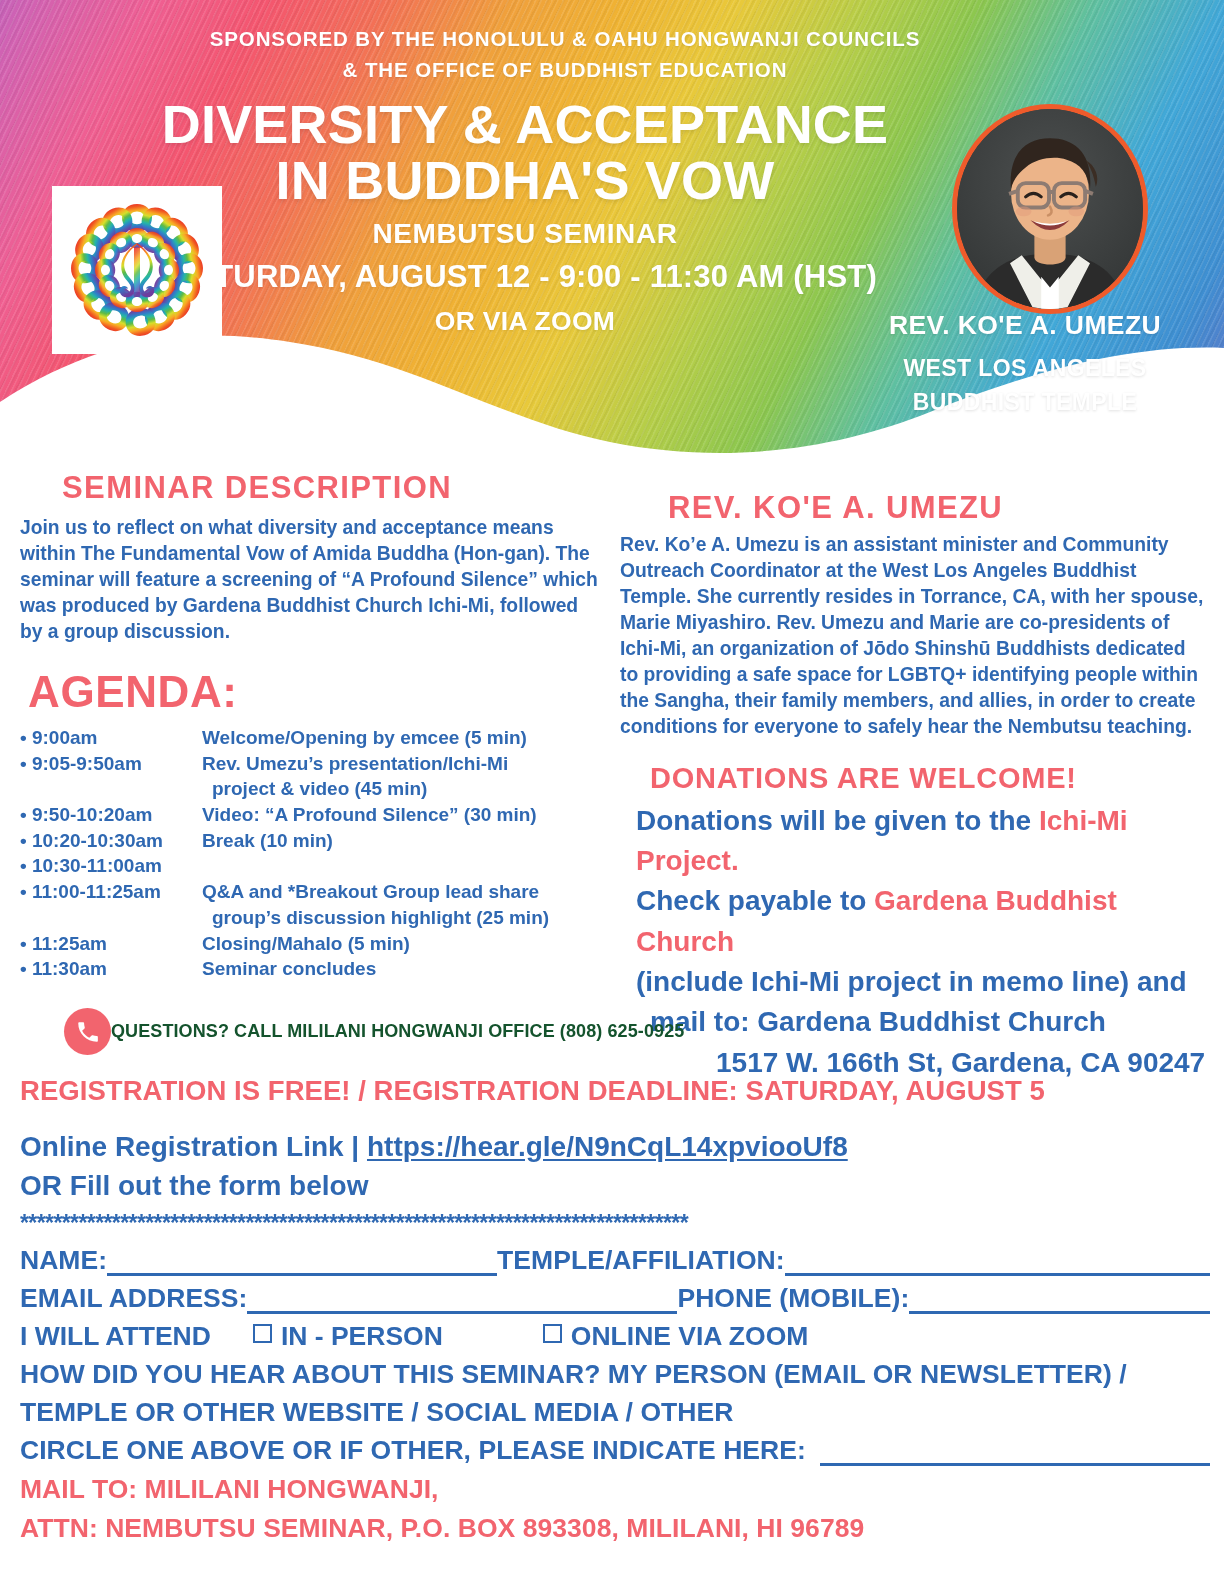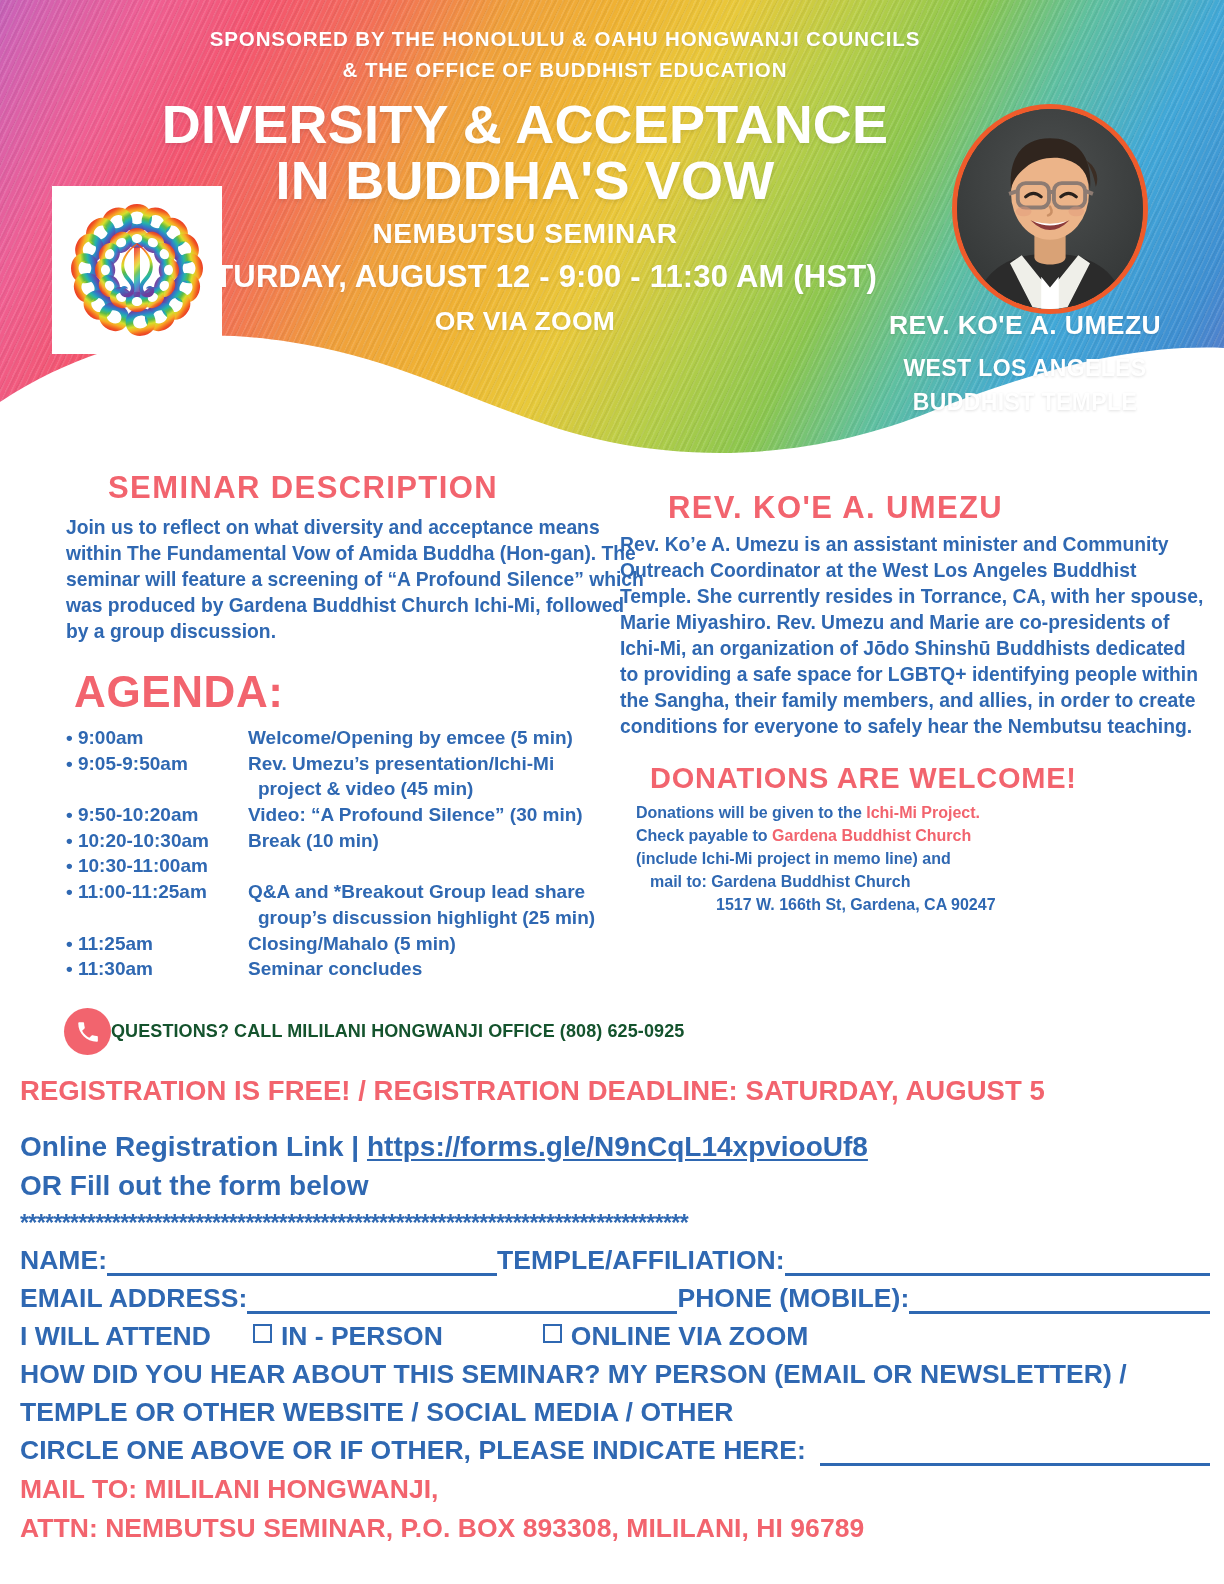--- a/index.html
+++ b/index.html
@@ -102,21 +102,21 @@
   .speaker{
     position:absolute; left:838px; top:310px; width:374px;
     text-align:center; color:#fff; font-weight:bold;
     text-shadow:0 1px 3px rgba(0,0,0,0.12);
   }
   .sp1{ font-size:26.5px; letter-spacing:0.4px; }
   .sp2{ font-size:23px; letter-spacing:0.4px; margin-top:14px; }
   .sp3{ font-size:23px; letter-spacing:0.4px; margin-top:7px; }
 
   
-  .col-left{ position:absolute; left:20px; top:470px; width:582px;margin-left:46px; }
+  .col-left{ position:absolute; left:20px; top:470px; width:582px; }
   .col-right{ position:absolute; left:620px; top:490px; width:588px; }
 
   .h-coral{
     color:#f2646e; font-weight:bold; letter-spacing:1.4px;
   }
   .sec-head{ font-size:31px; }
   .agenda-head{ font-size:44px; letter-spacing:0.6px; }
   .body-txt{
     color:#2f68b2; font-weight:bold; font-size:19.3px; line-height:1.345;
   }
@@ -124,21 +124,21 @@
   
   .agenda{ margin-top:8px; }
   .ag-row{ display:flex; color:#2f68b2; font-weight:bold; font-size:19px; line-height:1.355; }
   .ag-time{ width:182px; flex:0 0 182px; }
   .ag-desc{ flex:1 1 auto; }
   .ag-cont{ padding-left:10px; }
 
   
   .bio{ color:#2f68b2; font-weight:bold; font-size:19.3px; line-height:1.345; margin-top:6px; }
   .don-head{ font-size:29px; letter-spacing:0.8px; }
-  .don-body{ color:#2f68b2; font-weight:bold; font-size:16px; line-height:1.44; margin-top:6px; }
+  .don-body{ color:#2f68b2; font-weight:bold; font-size:28px; line-height:1.44; margin-top:6px; }
   .coral-inline{ color:#f2646e; }
   .ind1{ padding-left:16px; }
   .ind2{ padding-left:96px; }
 
   
   .questions{
     position:absolute; left:64px; top:1008px; display:flex; align-items:center;
   }
   .phone-circle{
     width:47px; height:47px; border-radius:50%; background:#f2646e;
@@ -412,21 +412,21 @@
         <path d="M6.6 10.8c1.4 2.8 3.8 5.1 6.6 6.6l2.2-2.2c.3-.3.7-.4 1-.2 1.2.4 2.4.6 3.7.6.6 0 1 .4 1 1V20c0 .6-.4 1-1 1C10.6 21 3 13.4 3 4c0-.6.4-1 1-1h3.4c.6 0 1 .4 1 1 0 1.3.2 2.5.6 3.7.1.3 0 .7-.2 1l-2.2 2.1z"></path>
       </svg>
     </div>
     <div class="questions-txt">QUESTIONS? CALL MILILANI HONGWANJI OFFICE (808) 625-0925</div>
   </div>
 
   <div class="reg-free">REGISTRATION IS FREE! / REGISTRATION DEADLINE: SATURDAY, AUGUST 5</div>
 
   <div class="form-area">
 
-    <div class="link-line"><span>Online Registration Link | </span><span class="link-u">https://forms.gle/N9nCqL14xpviooUf8</span></div>
+    <div class="link-line"><span>Online Registration Link | </span><span class="link-u">https://hear.gle/N9nCqL14xpviooUf8</span></div>
 
     <div class="or-fill">OR Fill out the form below</div>
 
     <div class="stars">********************************************************************************</div>
 
     <div class="f-row">
       <span class="f-lbl">NAME:</span>
       <span class="rule r-name"></span>
       <span class="f-lbl">TEMPLE/AFFILIATION:</span>
       <span class="rule r-temple"></span>

